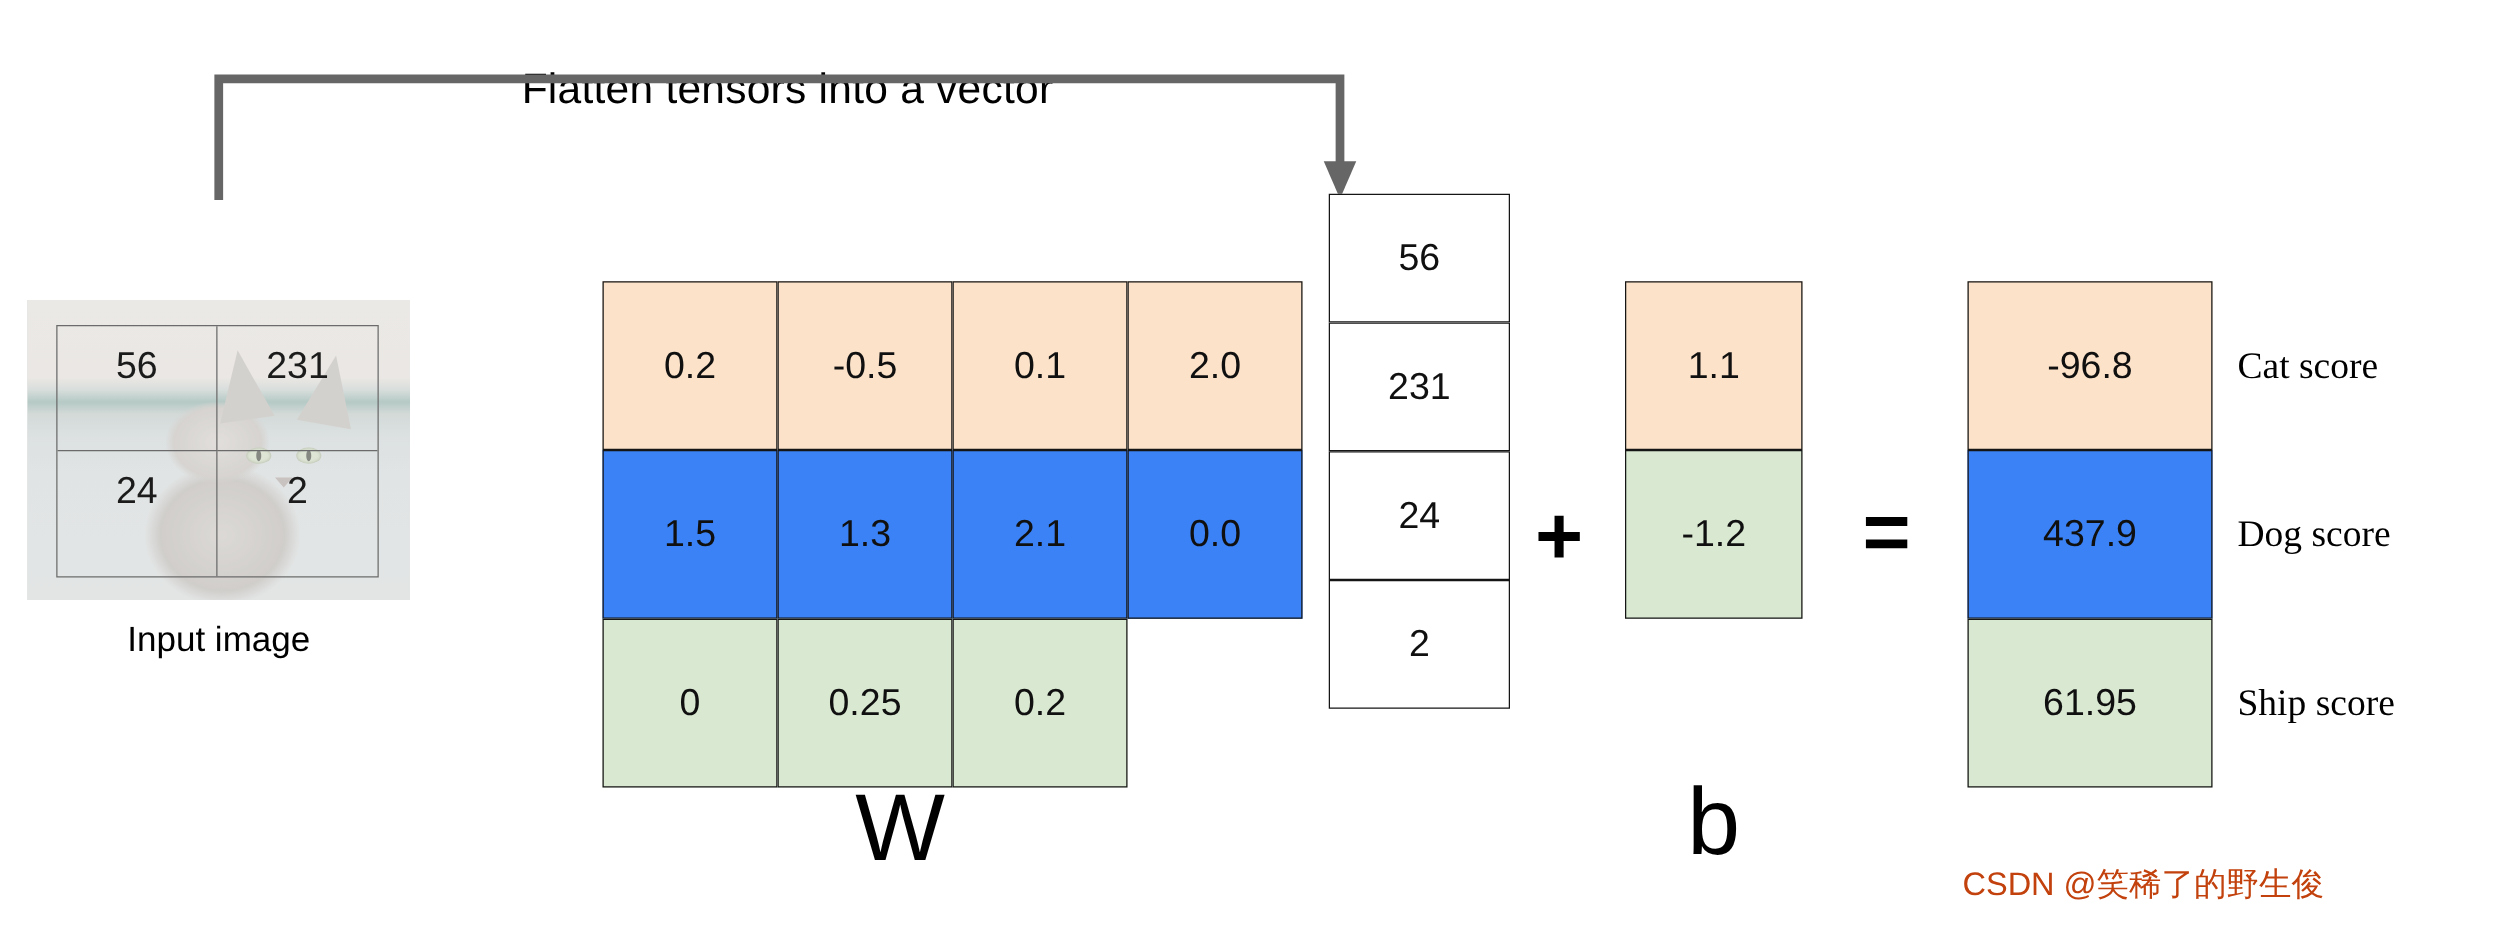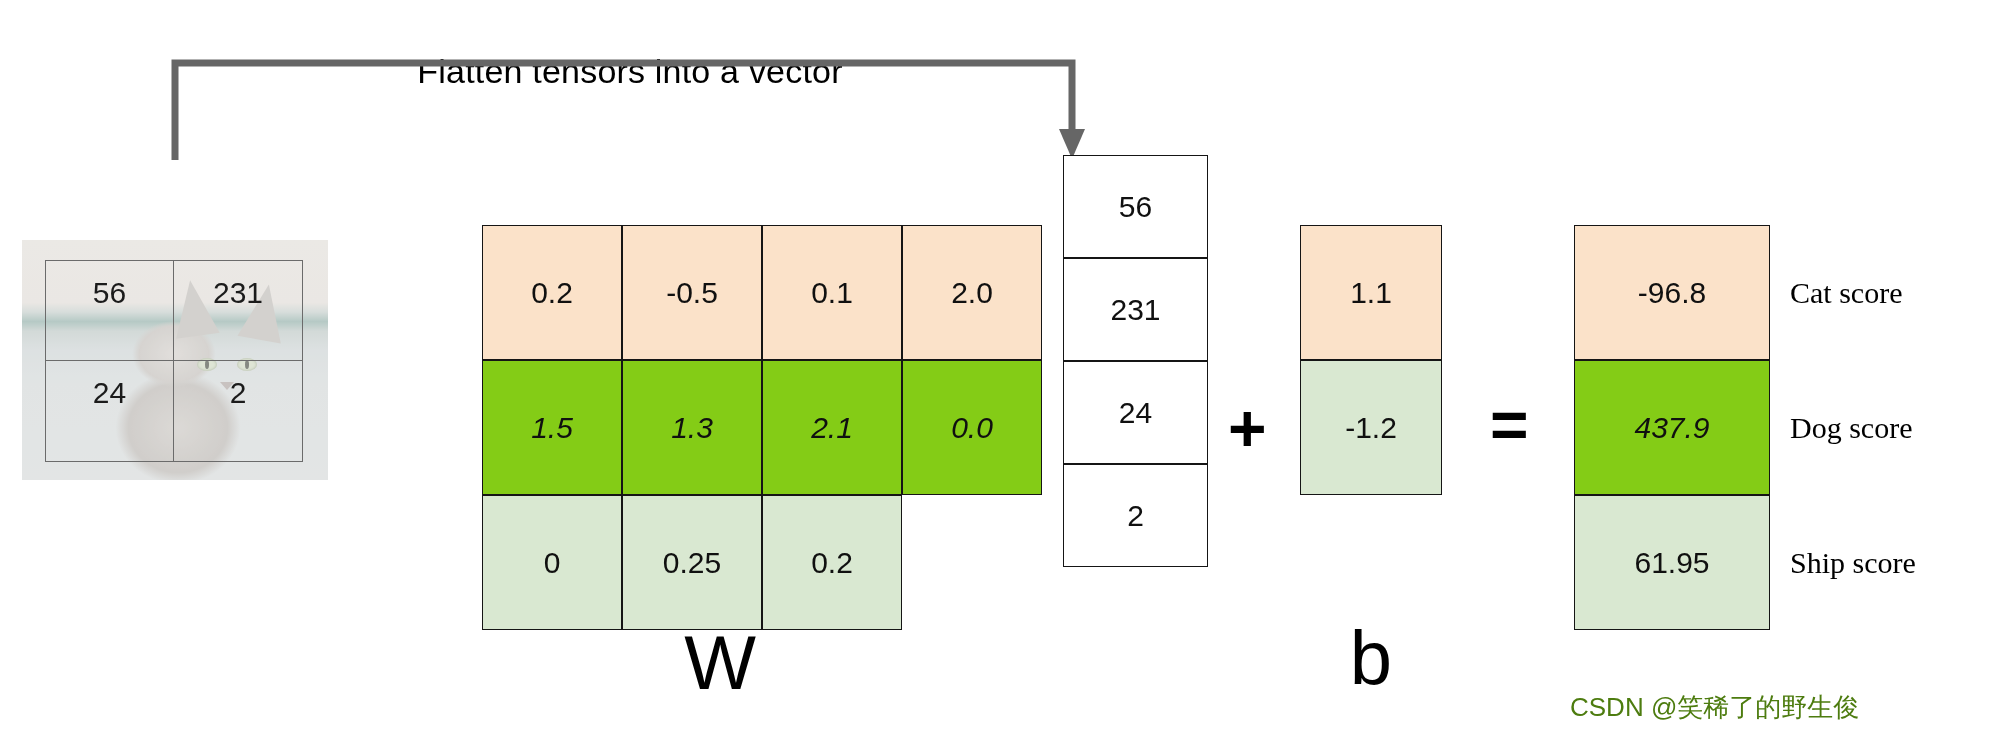--- a/index.html
+++ b/index.html
@@ -144,21 +144,21 @@
   .mcell {
     box-sizing: border-box;
     border: 1.8px solid #151515;
     display: flex;
     align-items: center;
     justify-content: center;
     font-size: 30px;
     color: #101010;
   }
   .row-cat  { background: #fbe2c9; }
-  .row-dog  { background: #84cc16; font-style: italic; }
+  .row-dog  { background: #3b82f6; }
   .row-ship { background: #d9e8d1; }
   .row-plain { background: #ffffff; }
 
   
   #w-matrix {
     position: absolute;
     left: 440px;
     top: 225px;
     display: grid;
     grid-template-columns: repeat(4, 140px);
@@ -253,21 +253,21 @@
     color: #000;
     white-space: nowrap;
   }
 
   
   #watermark {
     position: absolute;
     left: 1570px;
     top: 690px;
     font-size: 26px;
-    color: #4d7c0f;
+    color: #c2410c;
     white-space: nowrap;
   }
 </style>
 </head>
 <body>
 
 <div id="flatten-title">Flatten tensors into a vector</div>
 
 <svg id="flatten-connector" viewBox="0 0 1000 110" width="1000" height="110">
   <polyline points="25,105 25,8 922,8 922,78" fill="none" stroke="#666666" stroke-width="7" stroke-linejoin="miter"></polyline>
@@ -295,20 +295,21 @@
           <span>231</span>
         </div>
       <div class="cell">
           <span>24</span>
         </div>
       <div class="cell">
           <span>2</span>
         </div>
     </div>
   </div>
+  <div id="input-image-caption">Input image</div>
 </div>
 
 <div id="w-matrix">
   <div class="mcell row-cat">0.2</div>
   <div class="mcell row-cat">-0.5</div>
   <div class="mcell row-cat">0.1</div>
   <div class="mcell row-cat">2.0</div>
   <div class="mcell row-dog">1.5</div>
   <div class="mcell row-dog">1.3</div>
   <div class="mcell row-dog">2.1</div>

